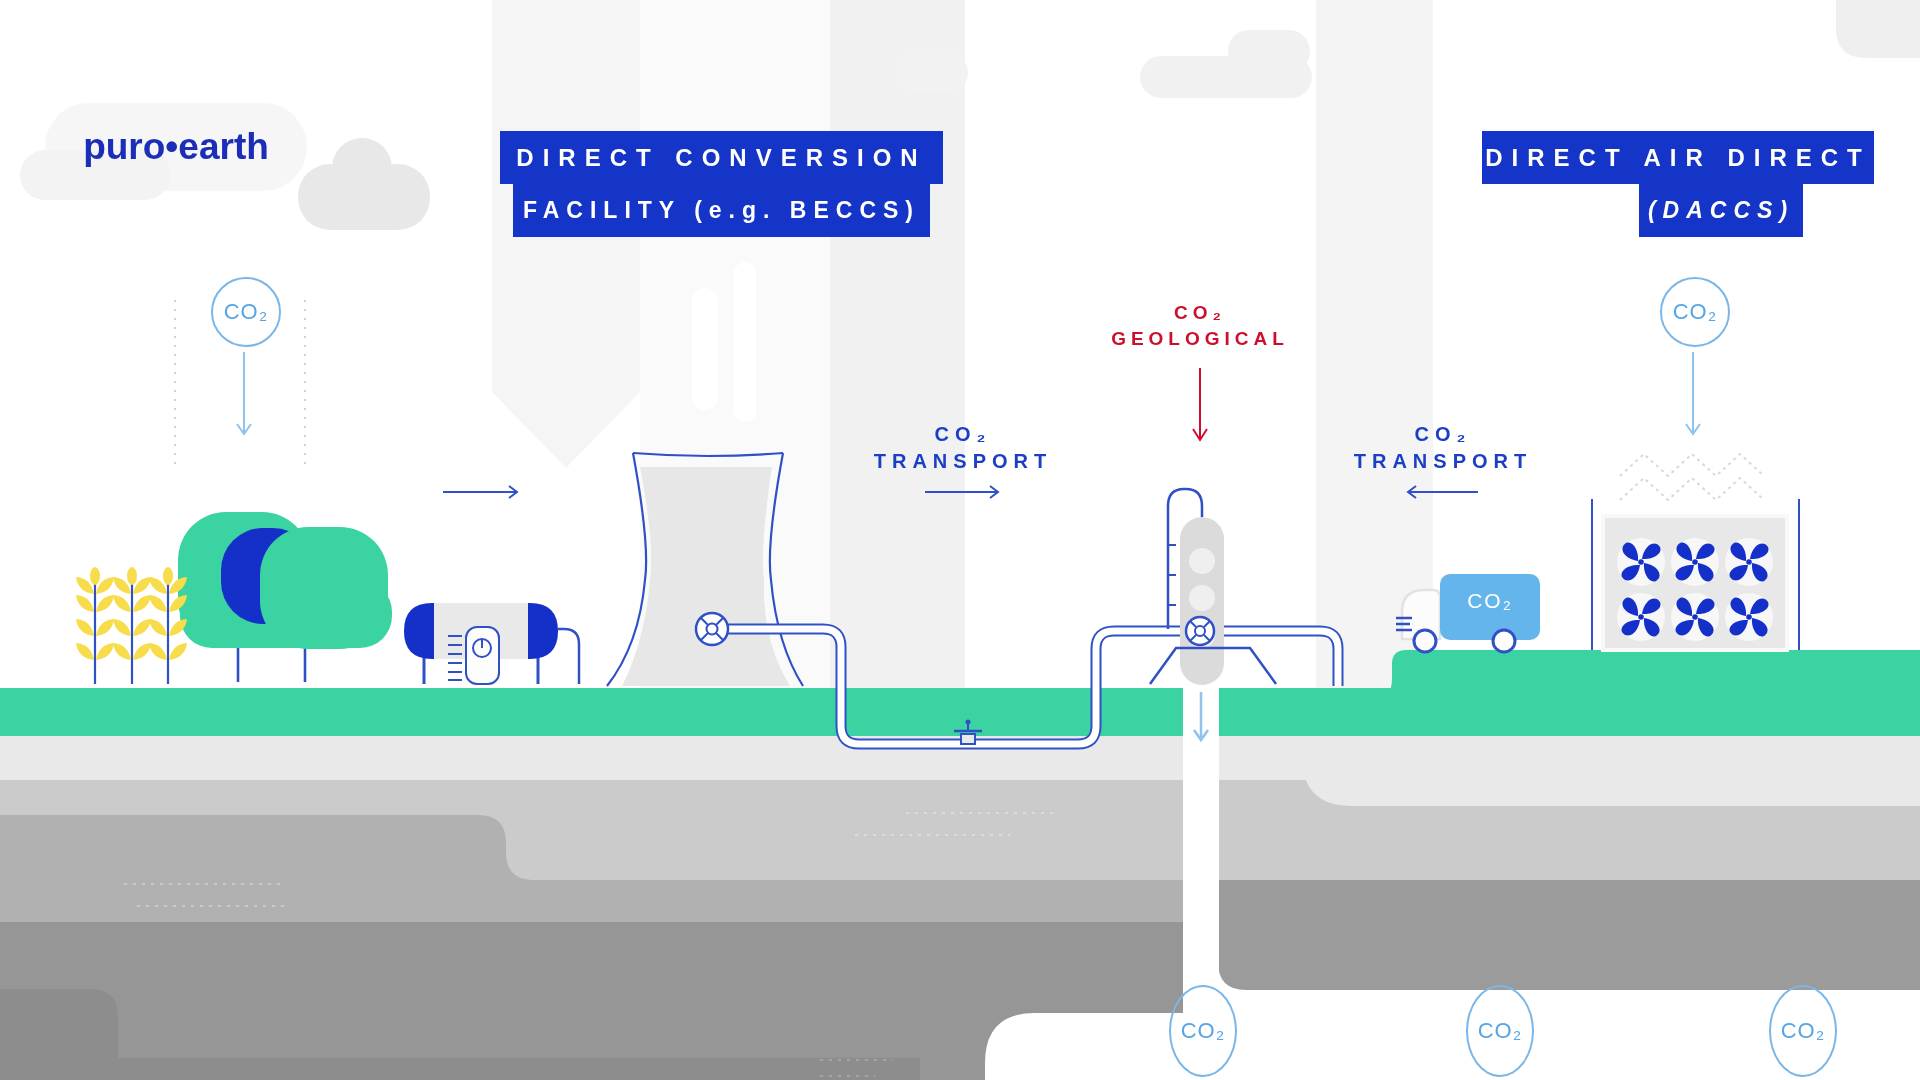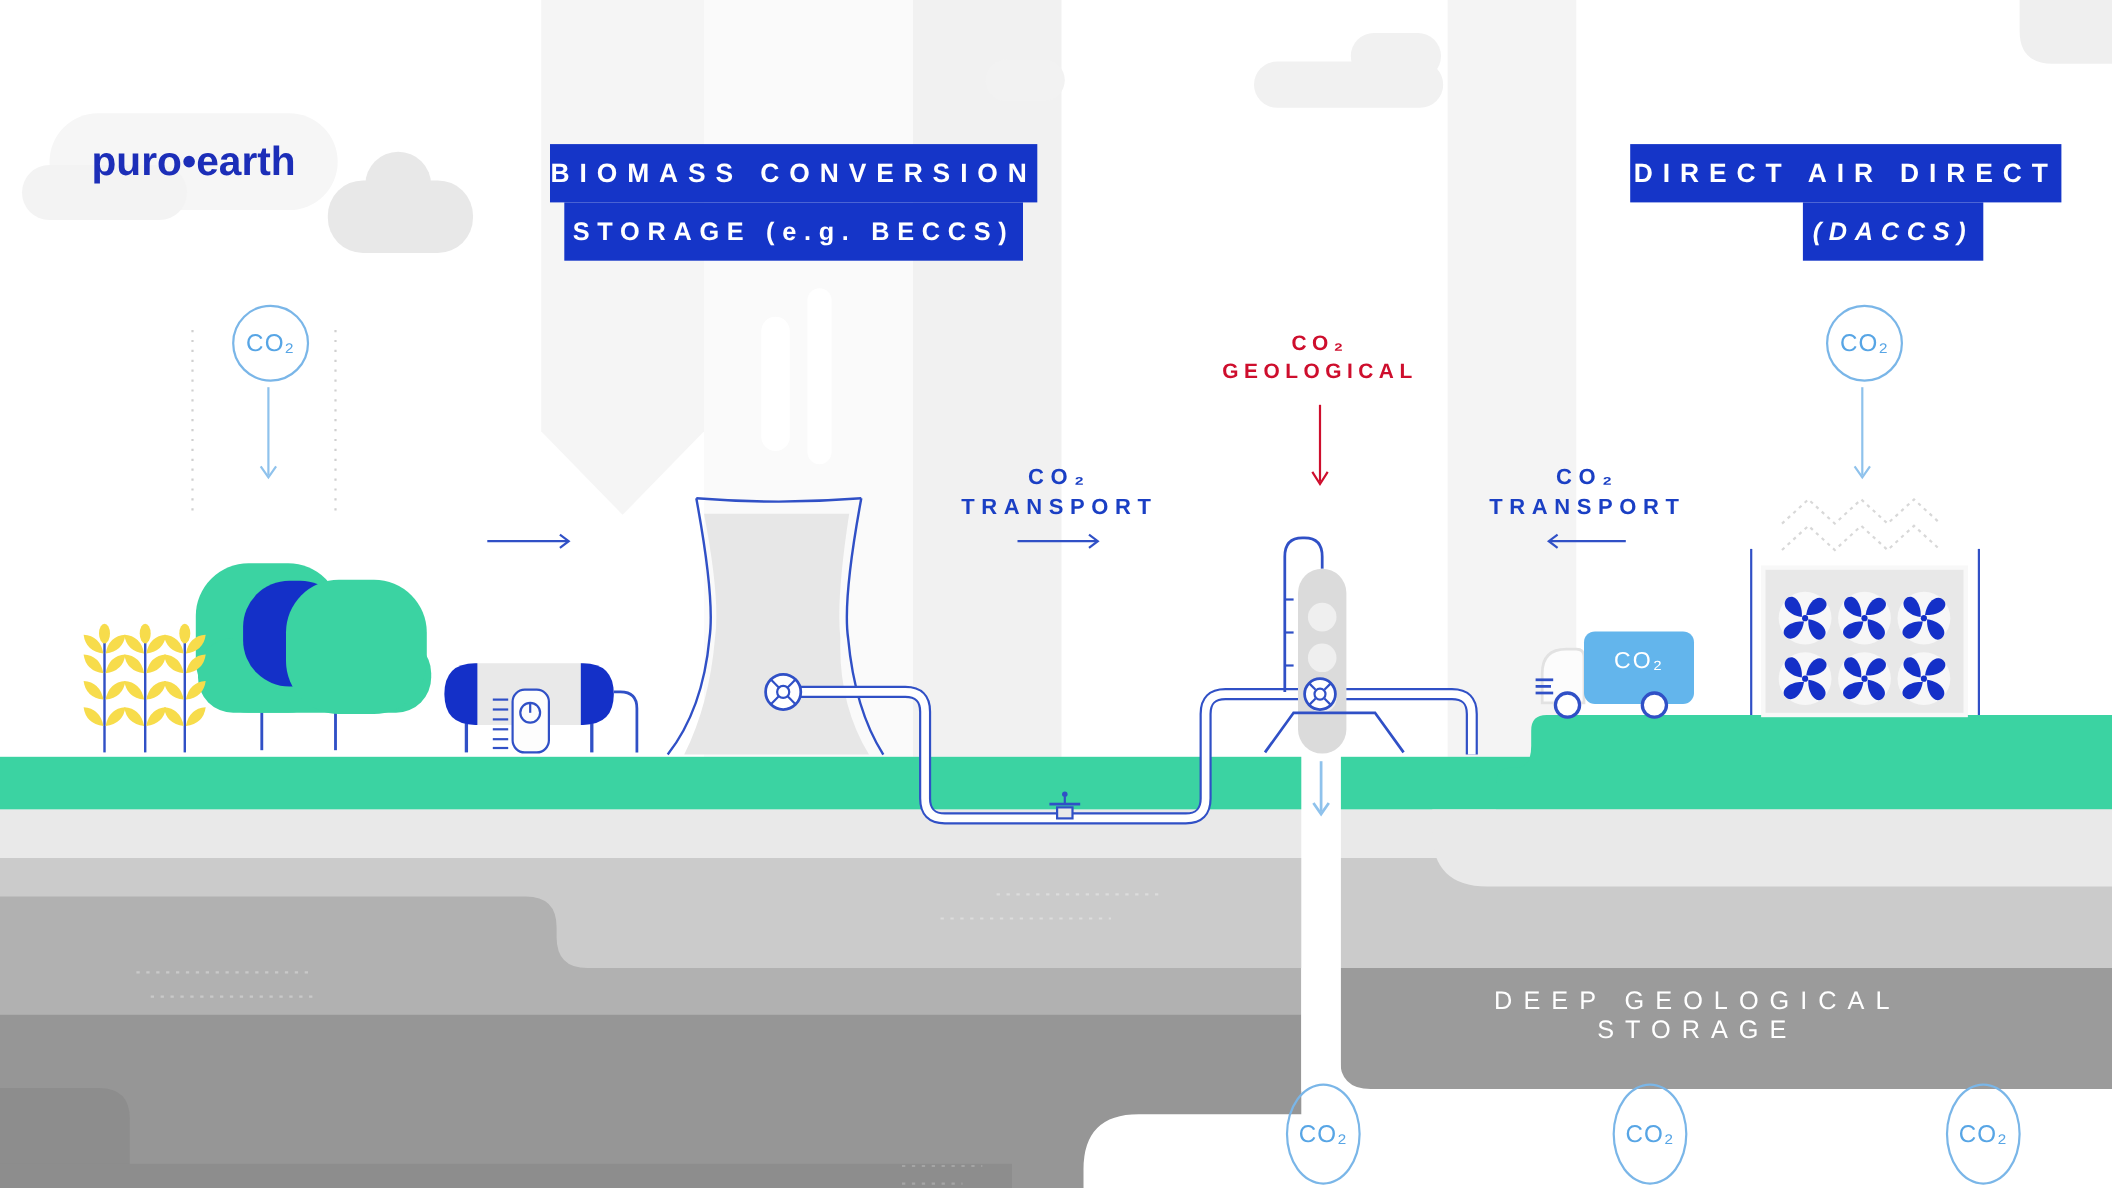--- a/index.html
+++ b/index.html
@@ -265,38 +265,37 @@
       </g>
       <g stroke="#D0D0D0" stroke-width="2" stroke-dasharray="2 7">
         <line x1="175" y1="300" x2="175" y2="465"></line>
         <line x1="305" y1="300" x2="305" y2="465"></line>
       </g>
     </g>
   </svg>
 
   <div class="logo">puro•earth</div>
 
-  <div class="banner l1" style="left:500px;top:131px;width:443px;height:53px;">BIOMASS CONVERSION</div>
-  <div class="banner l2" style="left:513px;top:184px;width:417px;height:53px;">STORAGE (e.g. BECCS)</div>
+  <div class="banner l1" style="left:500px;top:131px;width:443px;height:53px;">DIRECT CONVERSION</div>
+  <div class="banner l2" style="left:513px;top:184px;width:417px;height:53px;">FACILITY (e.g. BECCS)</div>
   <div class="banner l1" style="left:1482px;top:131px;width:392px;height:53px;">DIRECT AIR DIRECT</div>
   <div class="banner l2" style="left:1639px;top:184px;width:164px;height:53px;font-style:italic;">(DACCS)</div>
 
   <div class="label" style="left:858px;top:421px;width:210px;">
     <div>CO₂</div>
     <div>TRANSPORT</div>
   </div>
   <div class="label red" style="left:1090px;top:300px;width:220px;">
     <div>CO₂</div>
     <div>GEOLOGICAL</div>
   </div>
   <div class="label" style="left:1338px;top:421px;width:210px;">
     <div>CO₂</div>
     <div>TRANSPORT</div>
   </div>
-  <div class="storage-label">DEEP GEOLOGICAL STORAGE</div>
 
   <div class="badge" style="left:211px;top:277px;width:66px;height:66px;">CO₂</div>
   <div class="badge" style="left:1660px;top:277px;width:66px;height:66px;">CO₂</div>
   <div class="badge" style="left:1169px;top:985px;width:64px;height:88px;">CO₂</div>
   <div class="badge" style="left:1466px;top:985px;width:64px;height:88px;">CO₂</div>
   <div class="badge" style="left:1769px;top:985px;width:64px;height:88px;">CO₂</div>
 
   <div class="truck-label">CO₂</div>
 
 </div>

